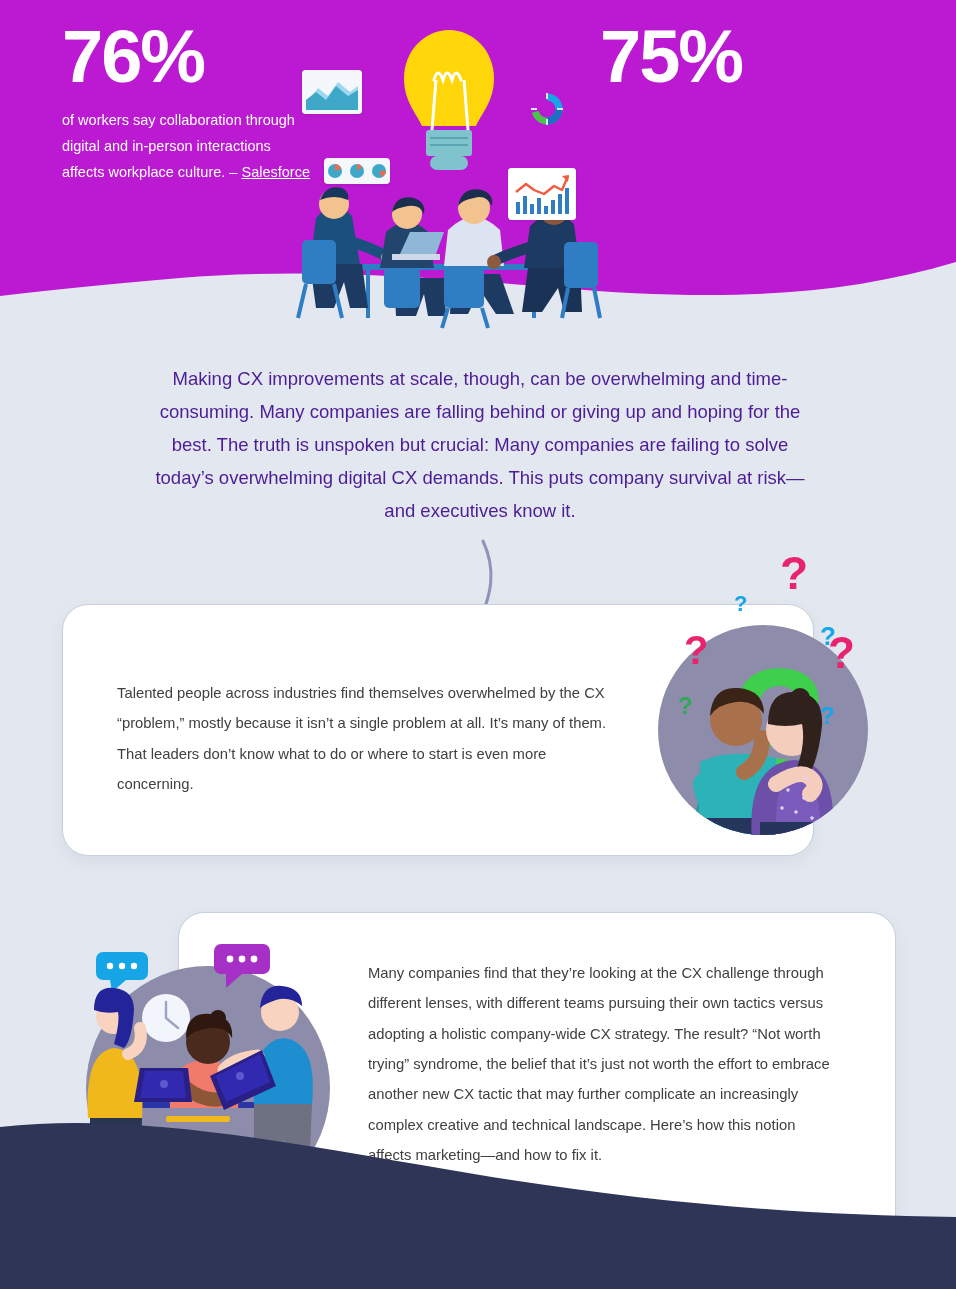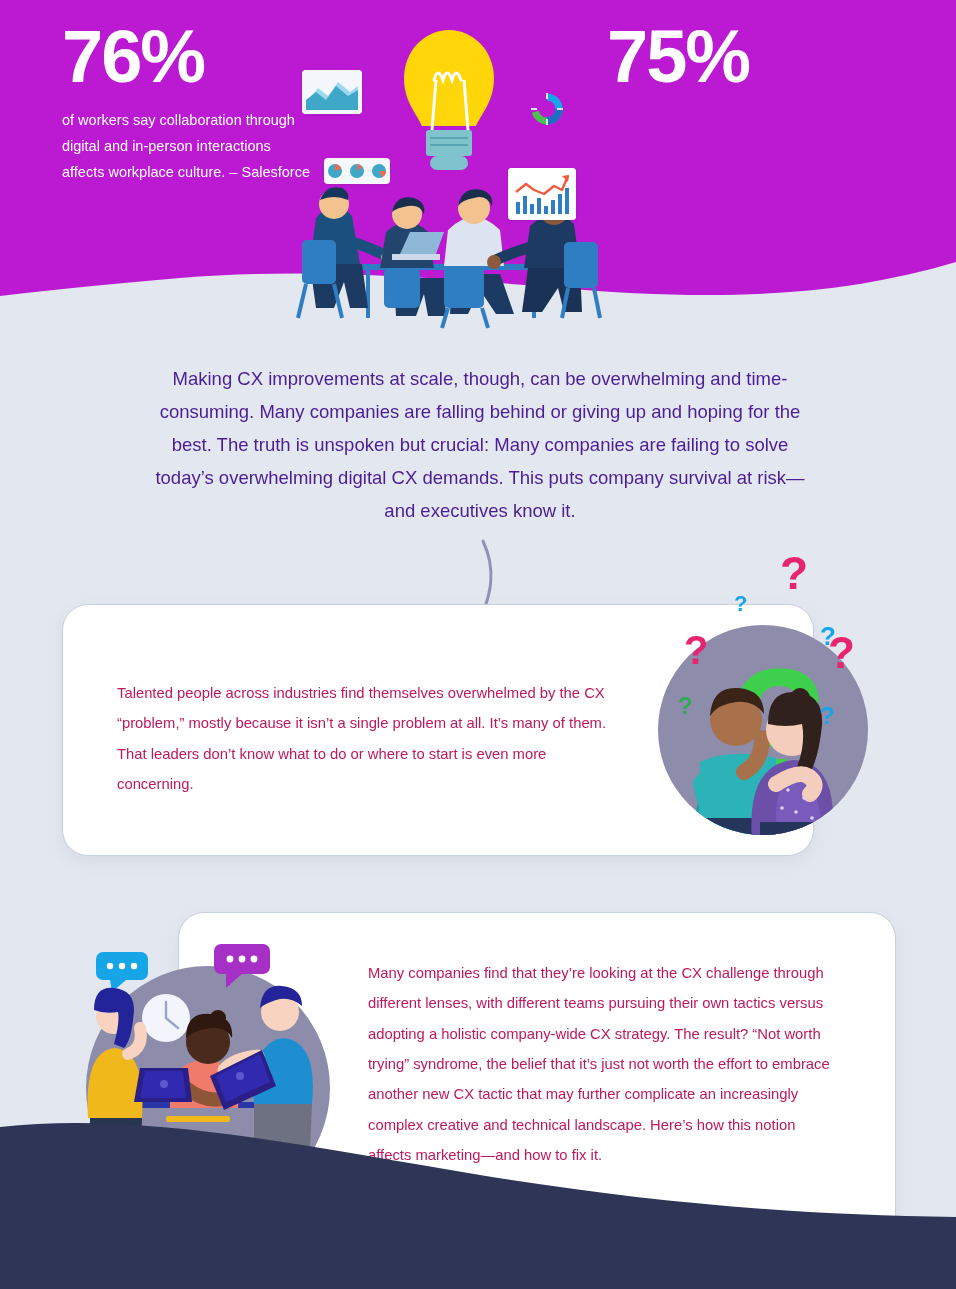--- a/index.html
+++ b/index.html
@@ -26,36 +26,37 @@
     left: 0; top: 0;
     width: 956px;
     height: 320px;
     overflow: hidden;
     pointer-events: none;
   }
   .header-band svg { display: block; }
 
   .stat-block { position: absolute; color: #ffffff; }
   .stat-left  { left: 62px;  top: 22px;  width: 250px; }
-  .stat-right { left: 600px; top: 22px;  width: 340px; margin-left: 7px; }
+  .stat-right { left: 600px; top: 22px;  width: 340px; }
 
   .stat-number {
     font-size: 74px;
     font-weight: bold;
     line-height: 0.95;
     letter-spacing: -2px;
     color: #ffffff;
     margin-bottom: 16px;
   }
   .stat-text {
     font-size: 14.5px;
     line-height: 1.78;
     color: #ffffff;
   }
   .stat-source {
+    text-decoration: underline;
     color: #ffffff;
   }
 
   
   .hero-art {
     position: absolute;
     left: 296px; top: 18px;
     width: 310px; height: 320px;
     pointer-events: none;
   }
@@ -95,21 +96,21 @@
     border-radius: 26px;
     box-shadow: 0 6px 16px rgba(60,70,100,.08);
   }
   .card-one { left: 62px;  top: 604px; width: 752px; height: 252px; }
   .card-two { left: 178px; top: 912px; width: 718px; height: 340px; }
 
   .card-text {
     position: absolute;
     font-size: 14.8px;
     line-height: 2.05;
-    color: #be185d;
+    color: #404040;
   }
   .card-one-text { left: 117px; top: 678px; width: 500px; }
   .card-two-text { left: 368px; top: 958px; width: 470px; }
 
   
   .art-confused {
     position: absolute;
     left: 648px; top: 612px;
     width: 230px; height: 230px;
     pointer-events: none;

